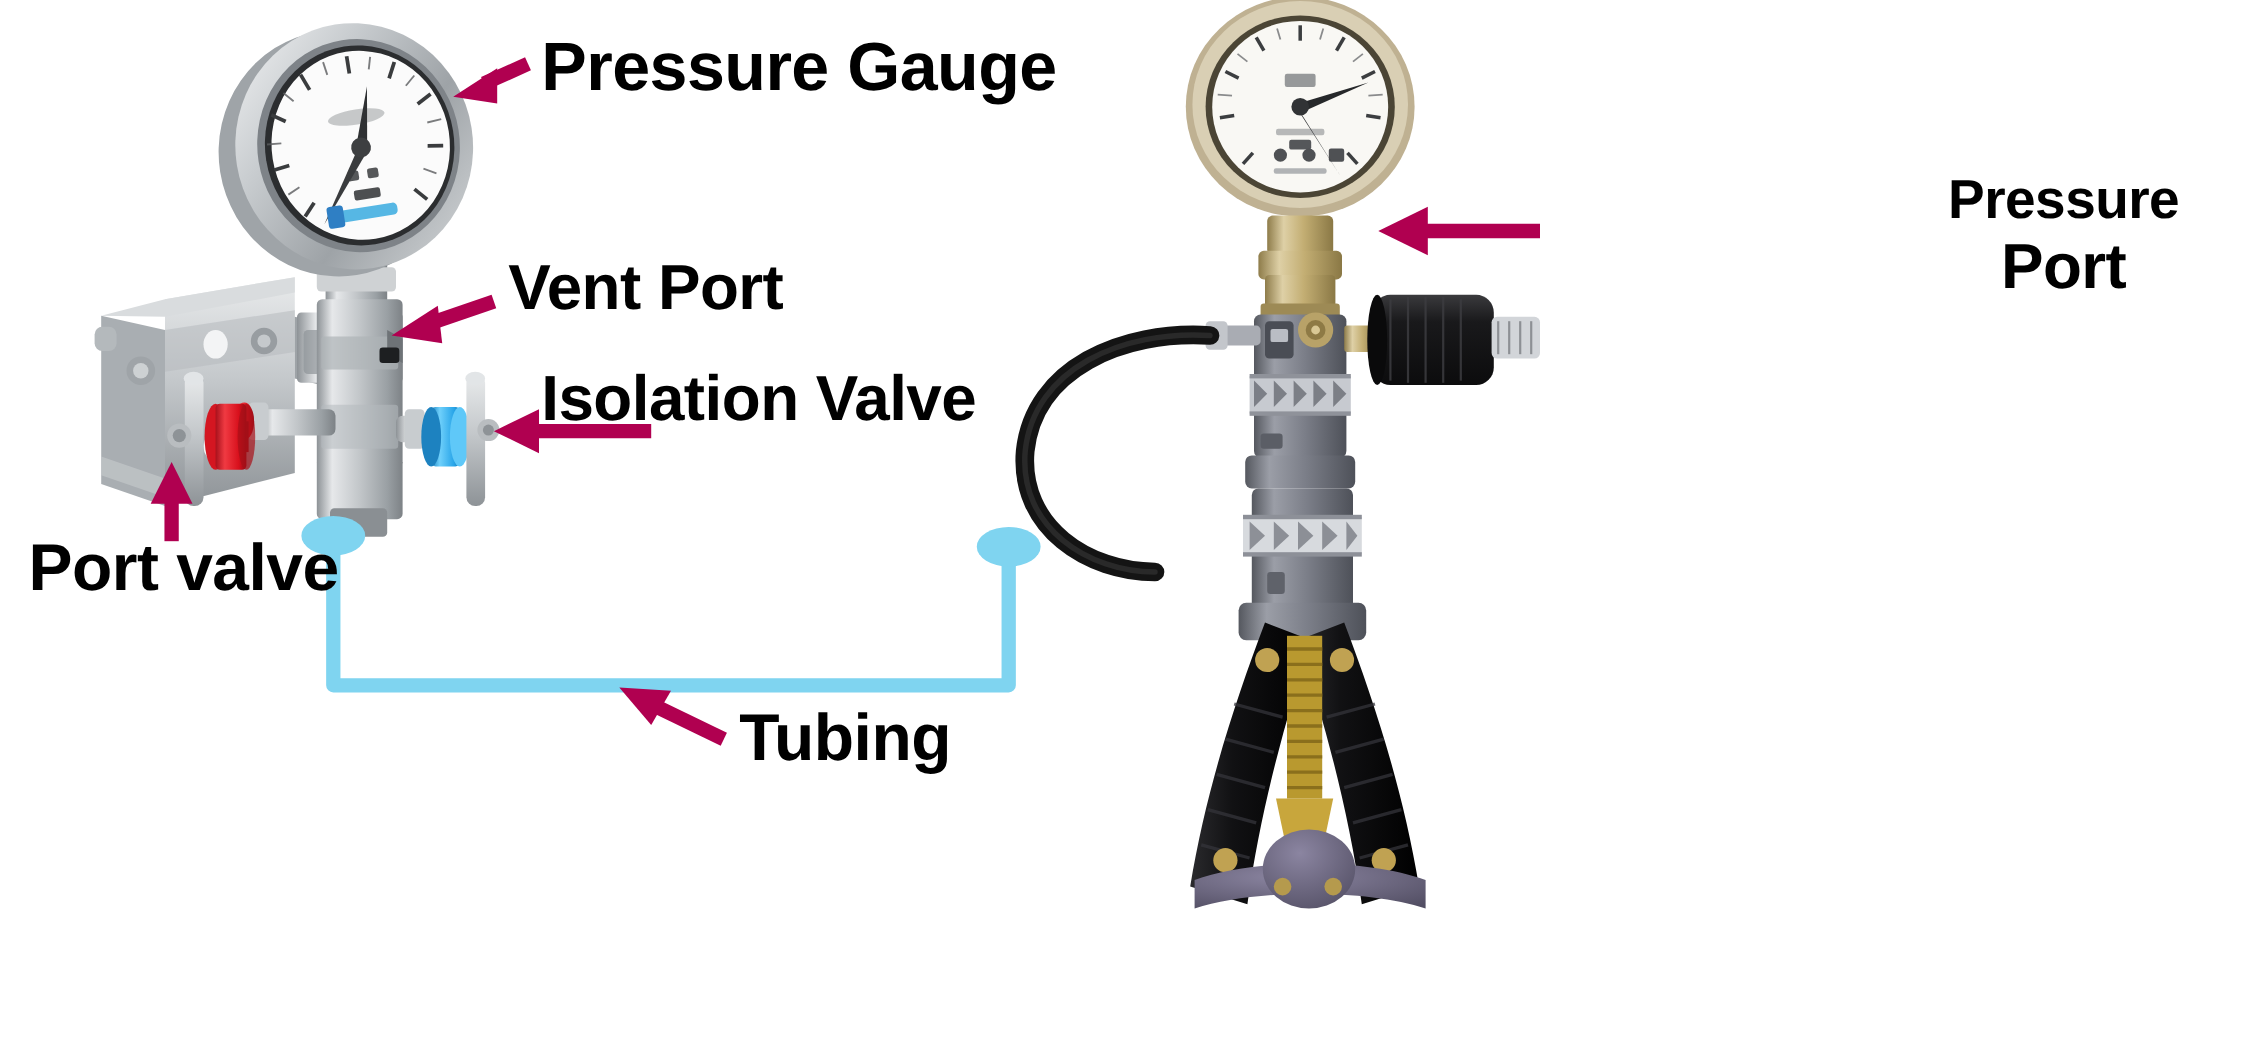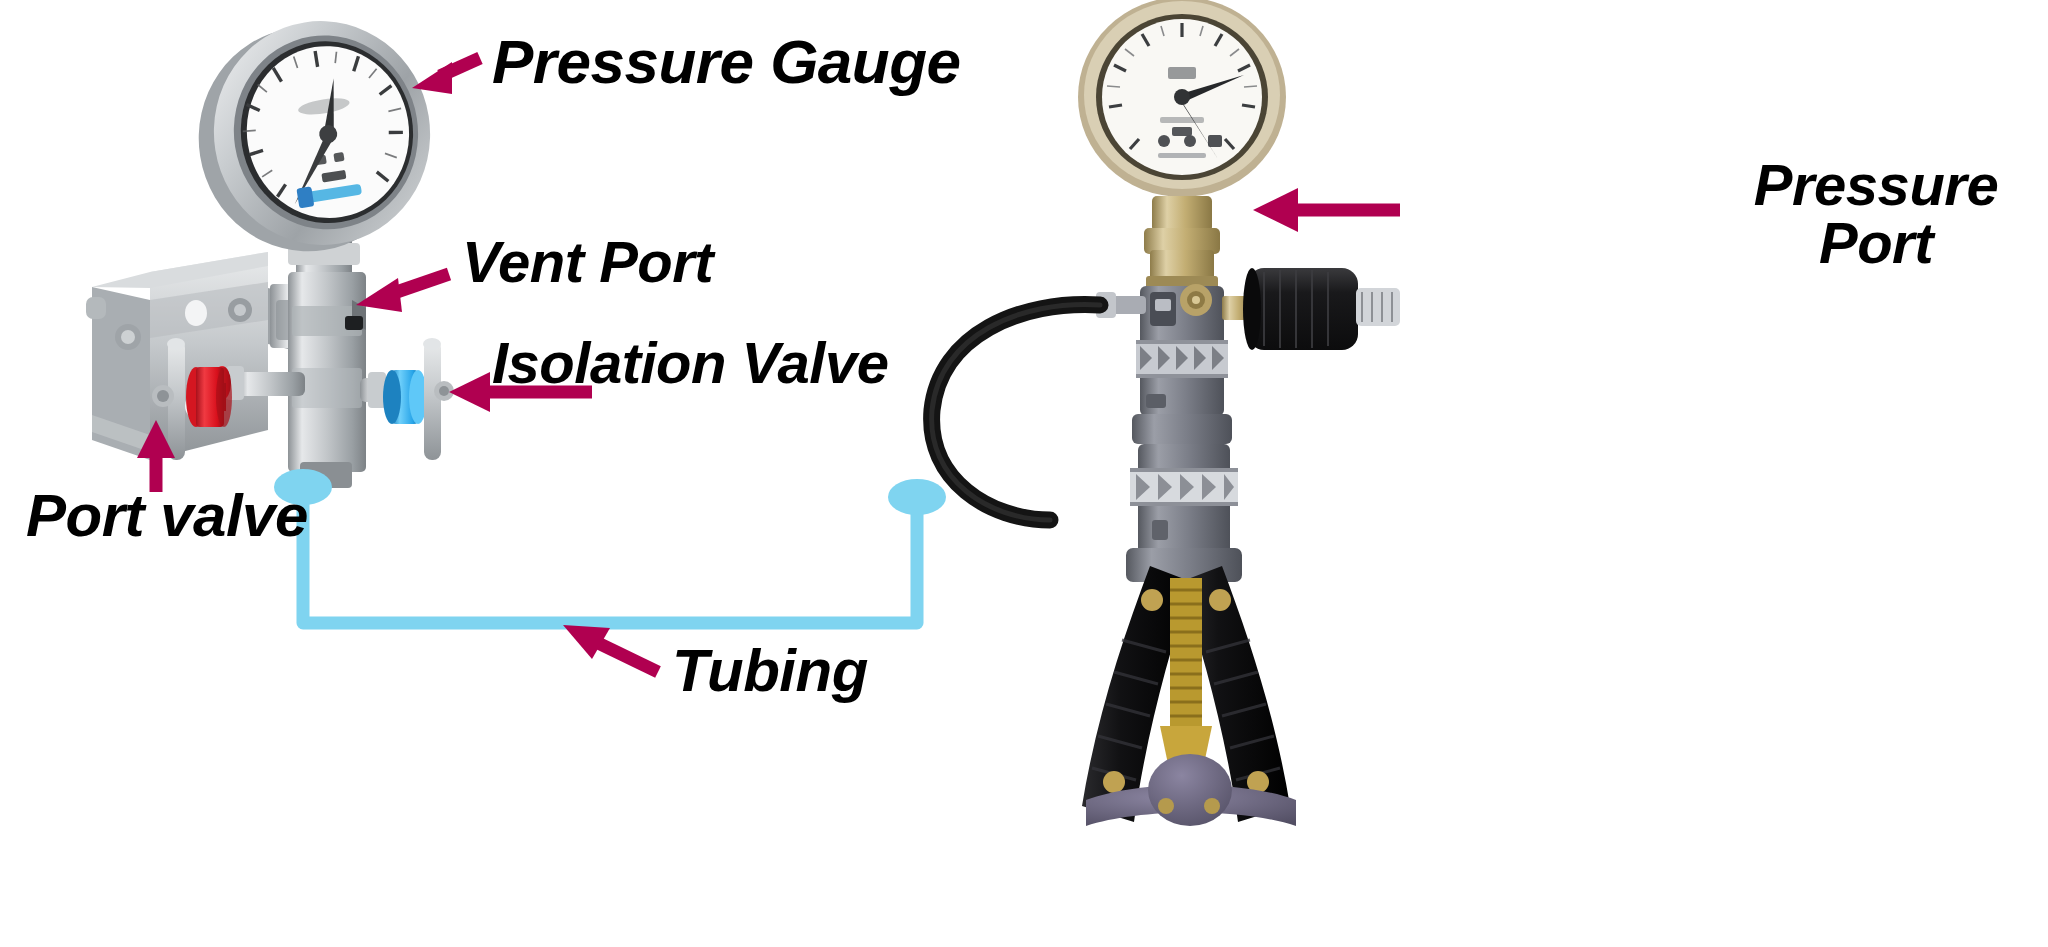--- a/index.html
+++ b/index.html
@@ -7,21 +7,20 @@
     padding: 0;
     background: #ffffff;
   }
   #stage {
     position: relative;
     width: 2048px;
     height: 947px;
     background: #ffffff;
     overflow: hidden;
     font-family: "Liberation Sans", sans-serif;
-    font-style: italic;
   }
   .label {
     position: absolute;
     color: #000000;
     font-weight: bold;
     font-family: "Liberation Sans", sans-serif;
     white-space: pre;
     line-height: 1.04;
     letter-spacing: -0.5px;
   }
@@ -418,17 +417,17 @@
   <div class="label" style="left:492px; top:30px;  font-size:62px;">Pressure Gauge</div>
 
   <div class="label" style="left:462px; top:232px; font-size:58px;">Vent Port</div>
 
   <div class="label" style="left:492px; top:333px; font-size:58px;">Isolation Valve</div>
 
   <div class="label" style="left:26px;  top:485px; font-size:60px;">Port valve</div>
 
   <div class="label" style="left:672px; top:640px; font-size:60px;">Tubing</div>
 
-  <div class="label" style="left:1876px; top:155px; font-size:58px; transform:translateX(-50%); text-align:center;">Pressure</div>
+  <div class="label" style="left:1876px; top:155px; font-size:50px; transform:translateX(-50%); text-align:center;">Pressure</div>
 
   <div class="label" style="left:1876px; top:213px; font-size:58px; transform:translateX(-50%); text-align:center;">Port</div>
 
 </div>
 
 </body></html>

